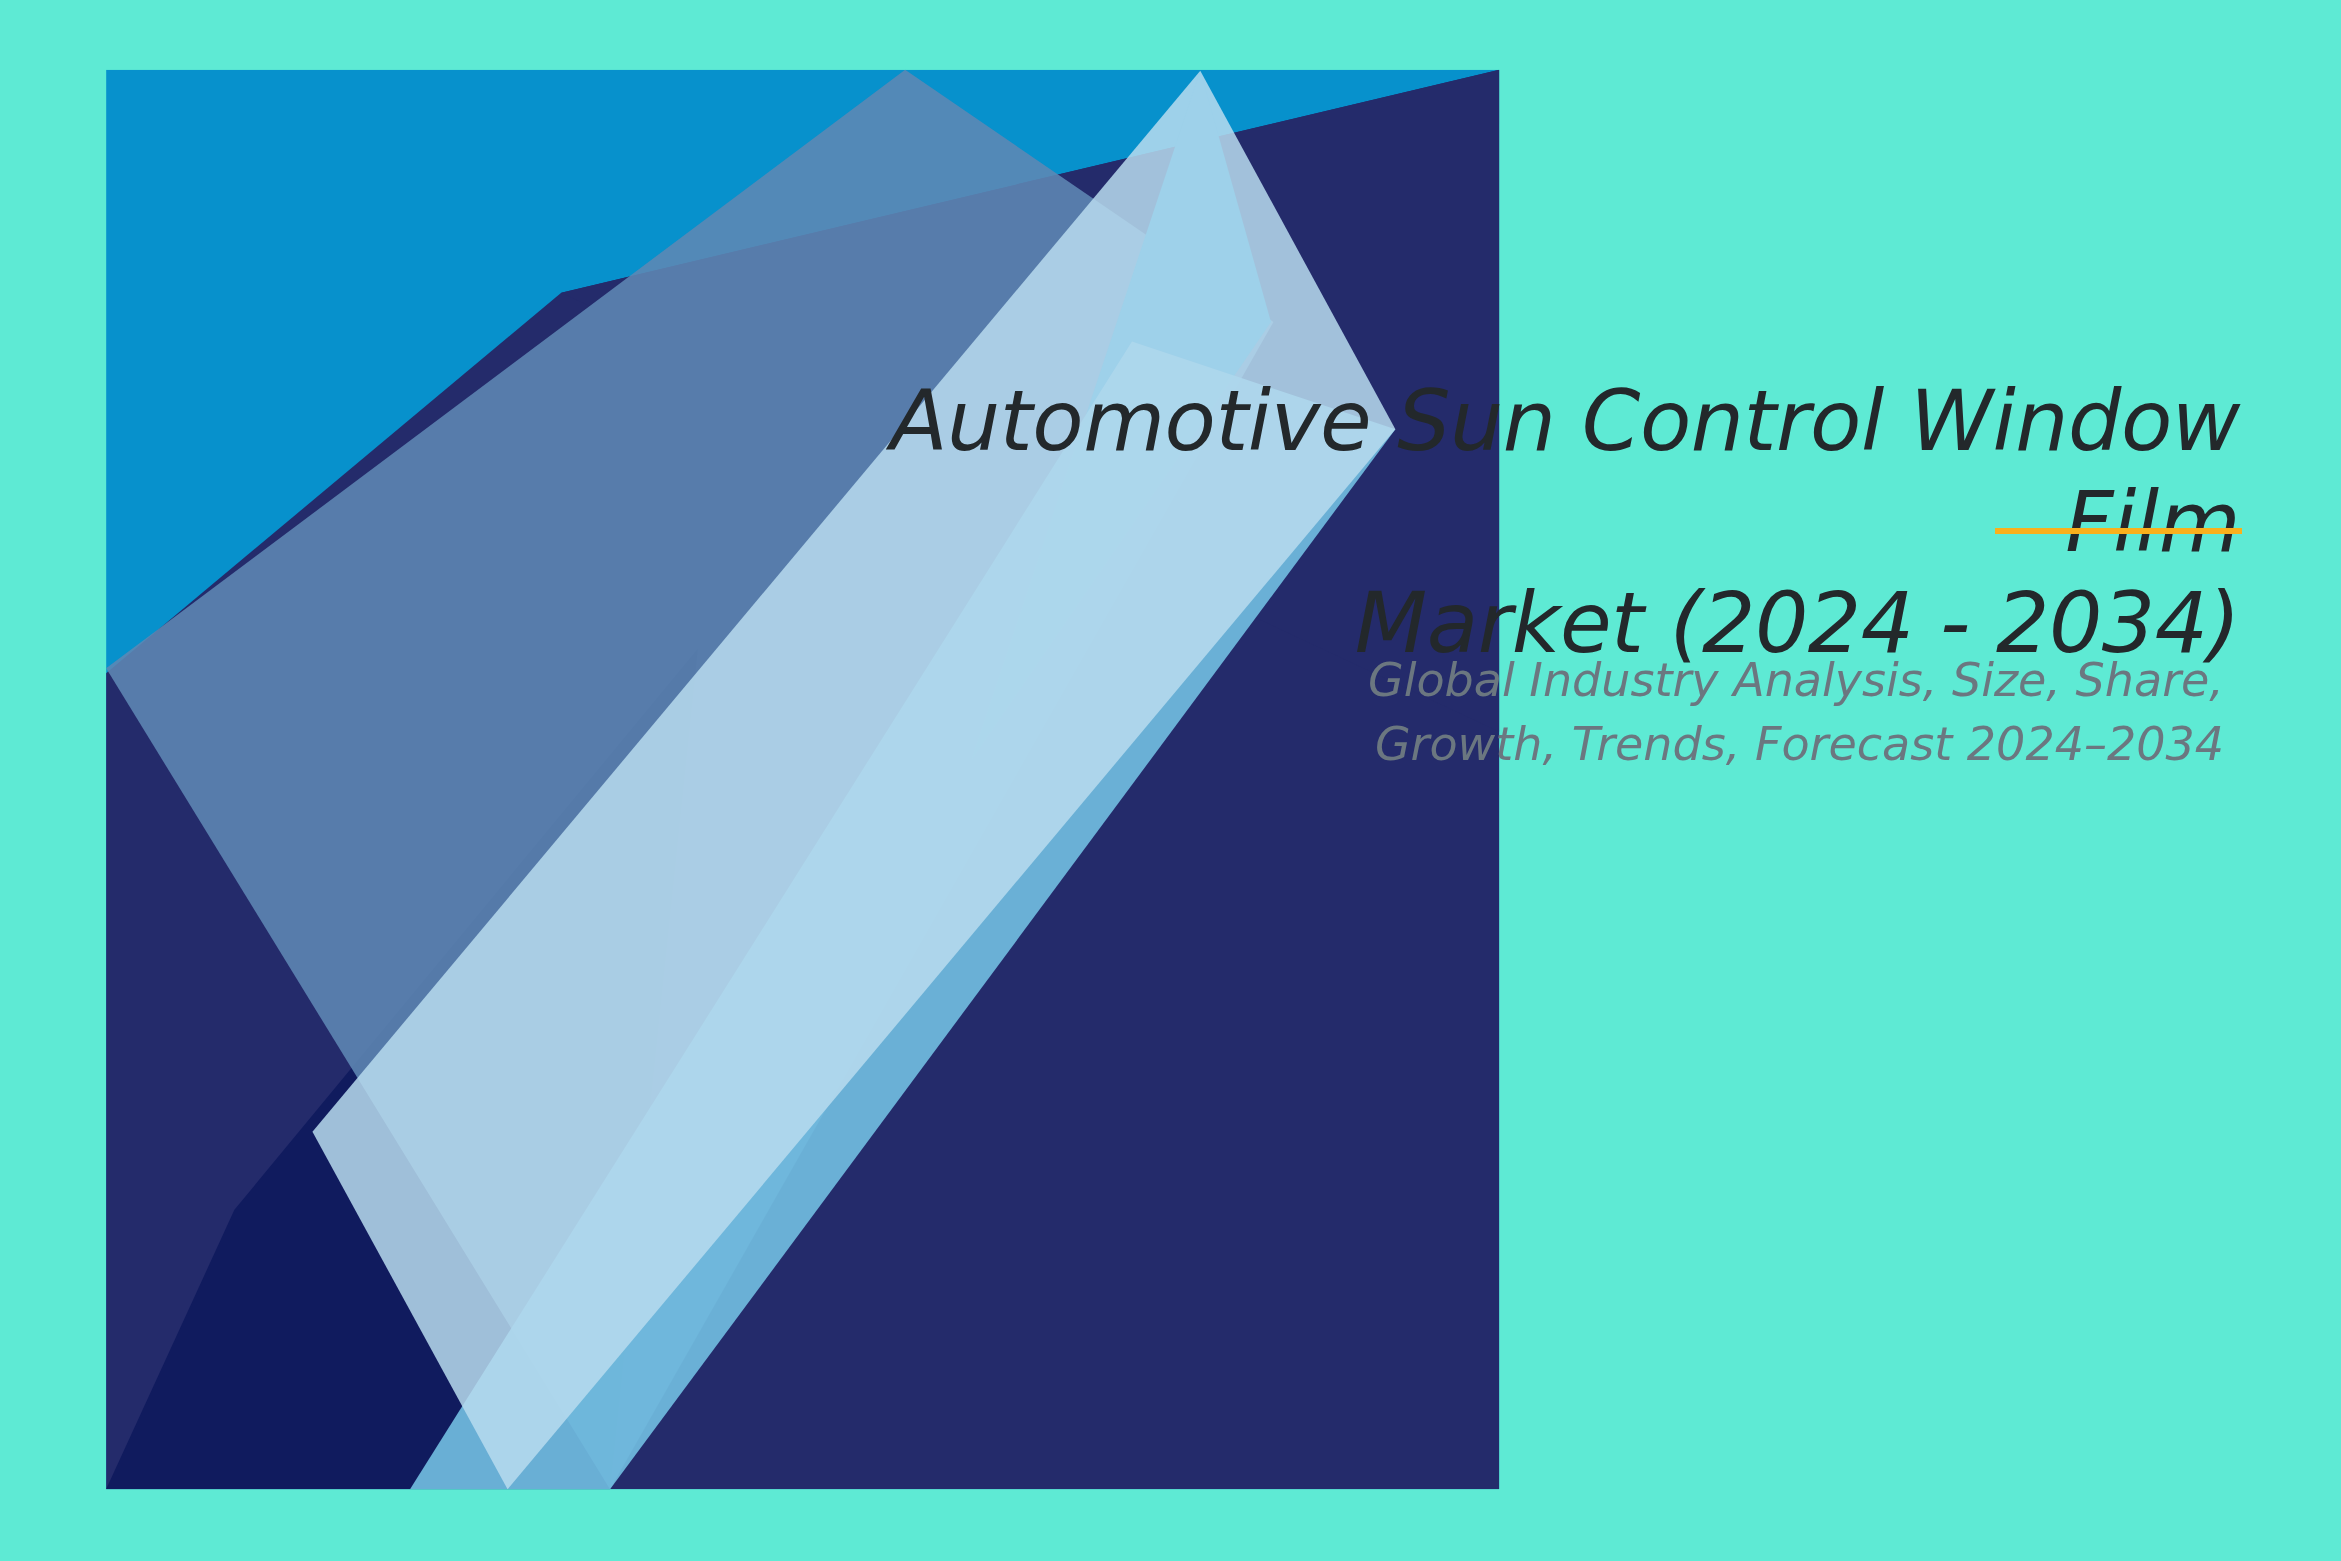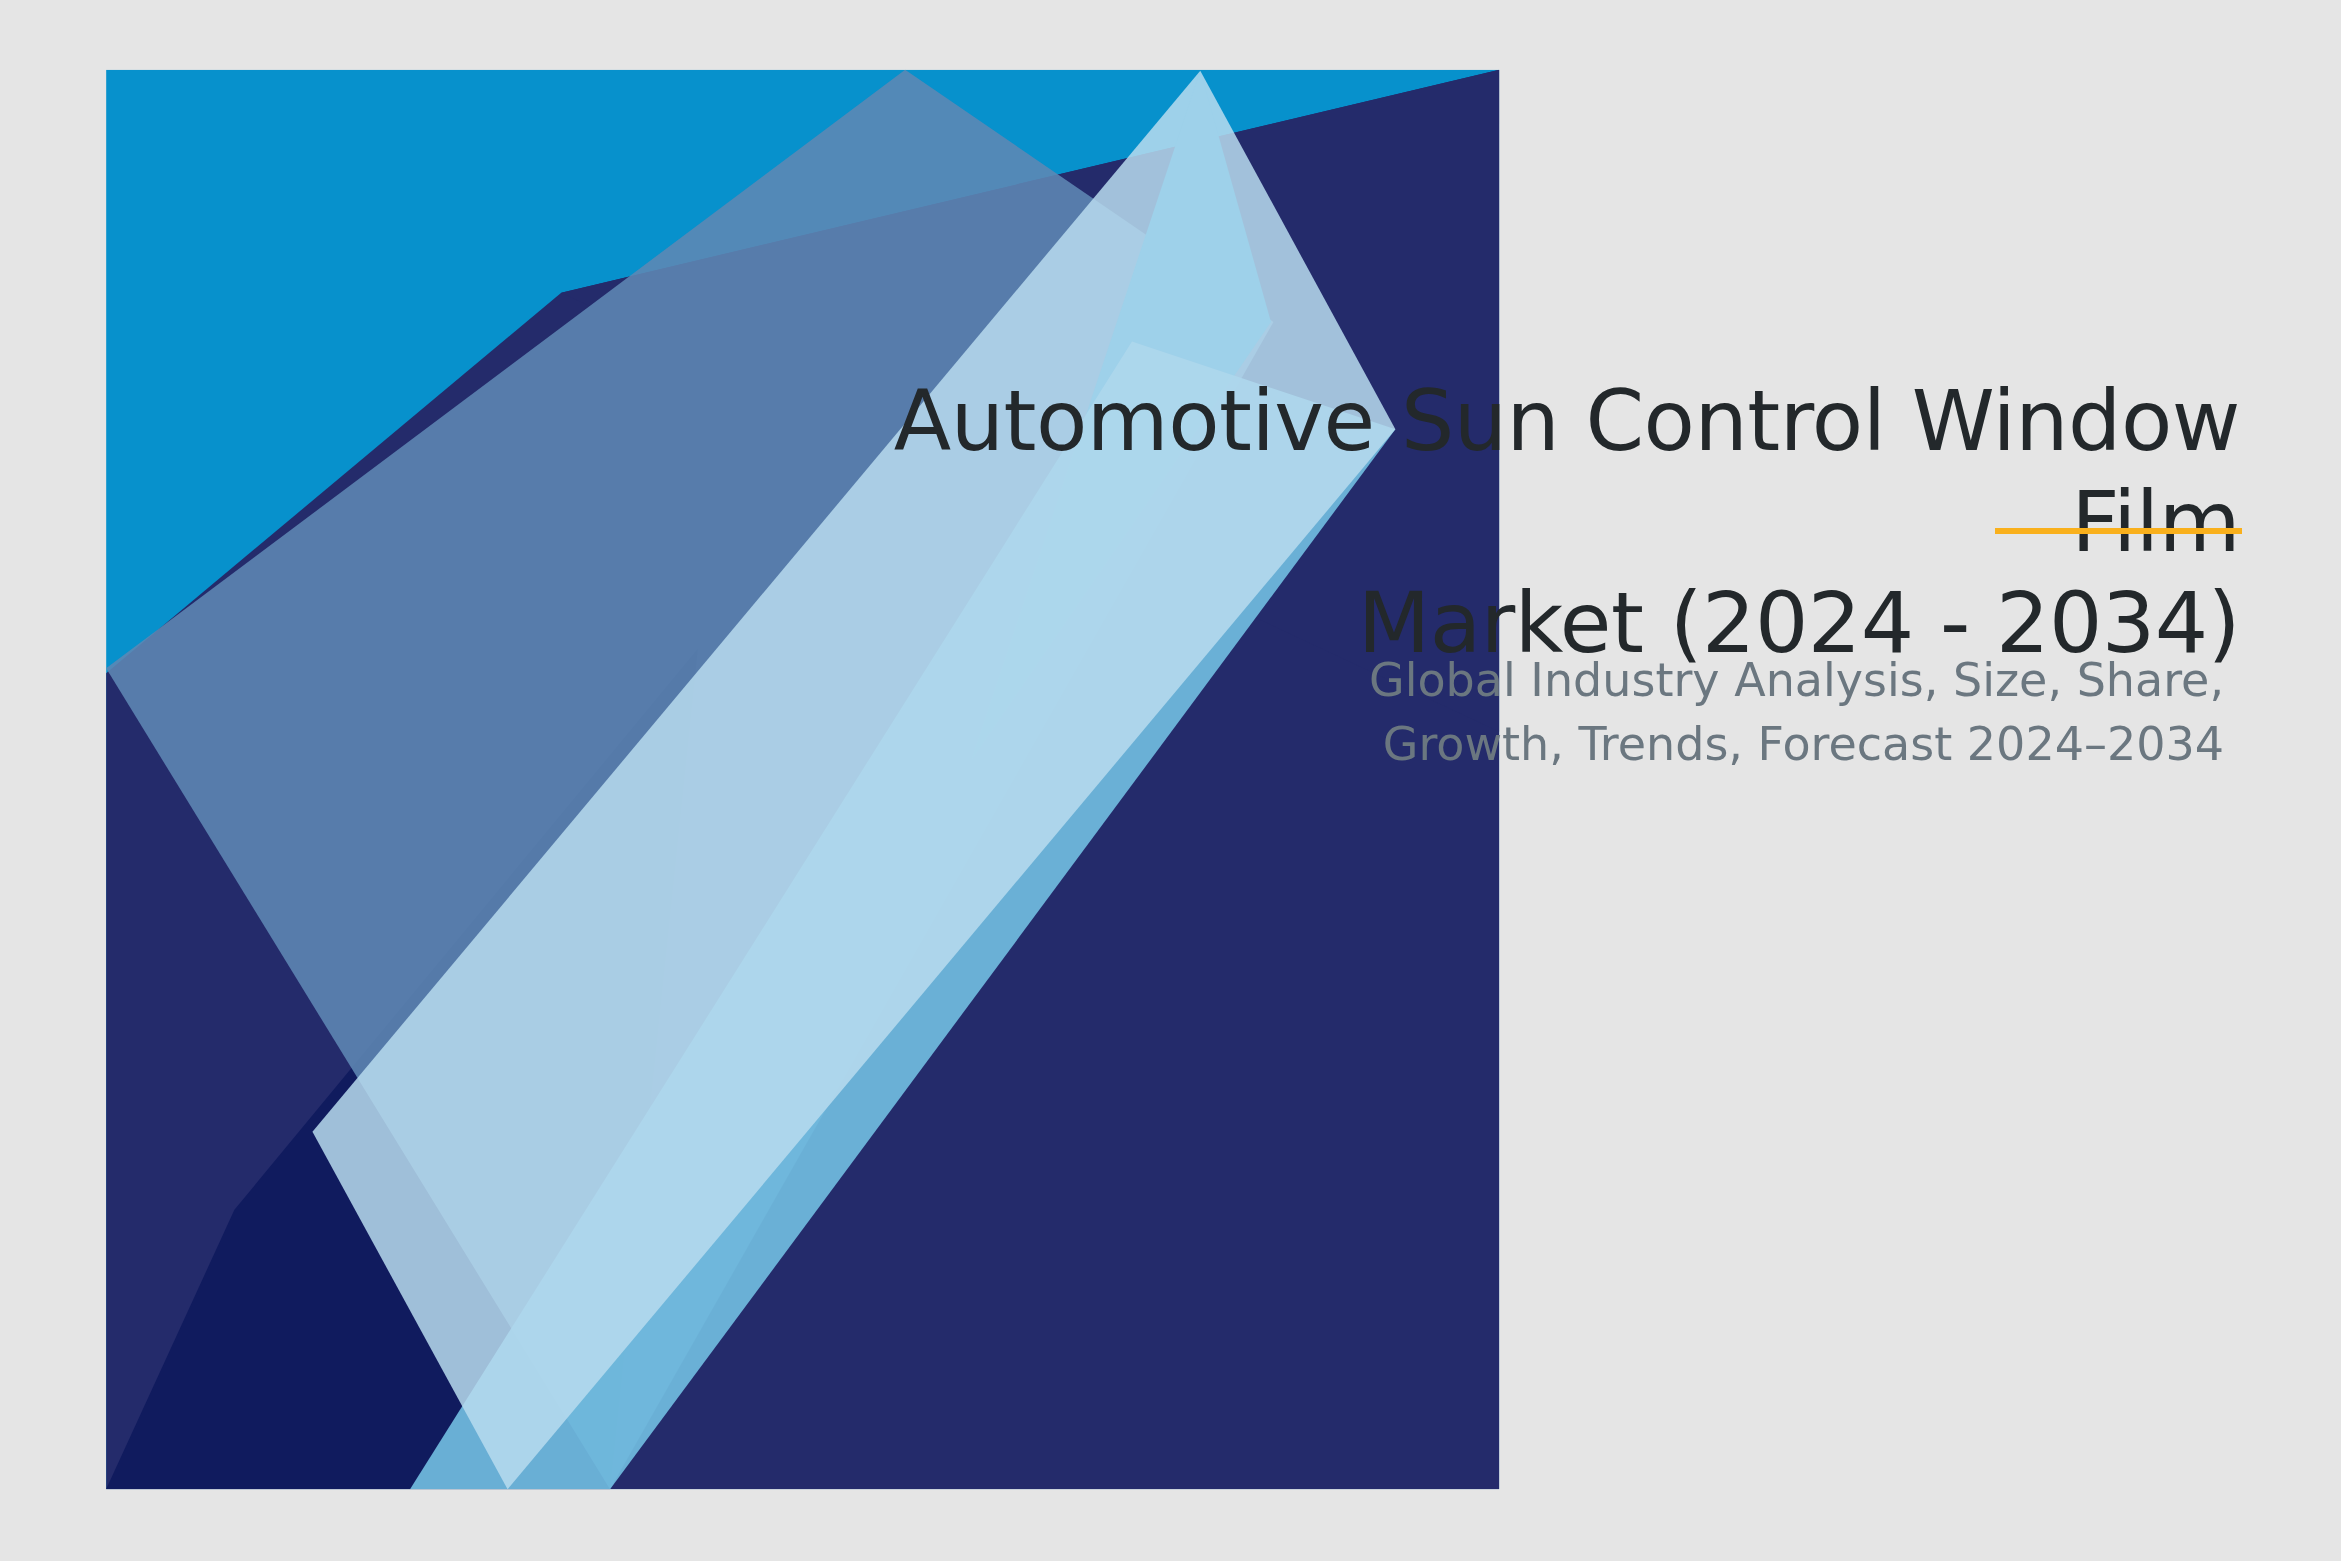--- a/index.html
+++ b/index.html
@@ -11,21 +11,22 @@
     height: 1561px;
     background: #f7f9fb;
     font-family: "DejaVu Sans", sans-serif;
     overflow: hidden;
     position: relative;
   }
 
   .slide {
     position: absolute;
     inset: 0;
-    background: #e5e5e5;
+    background: #5eead4;
+    font-style: italic;
   }
 
   
   .artwork {
     position: absolute;
     left: 0;
     top: 0;
     width: 2342px;
     height: 1561px;
     pointer-events: none;

